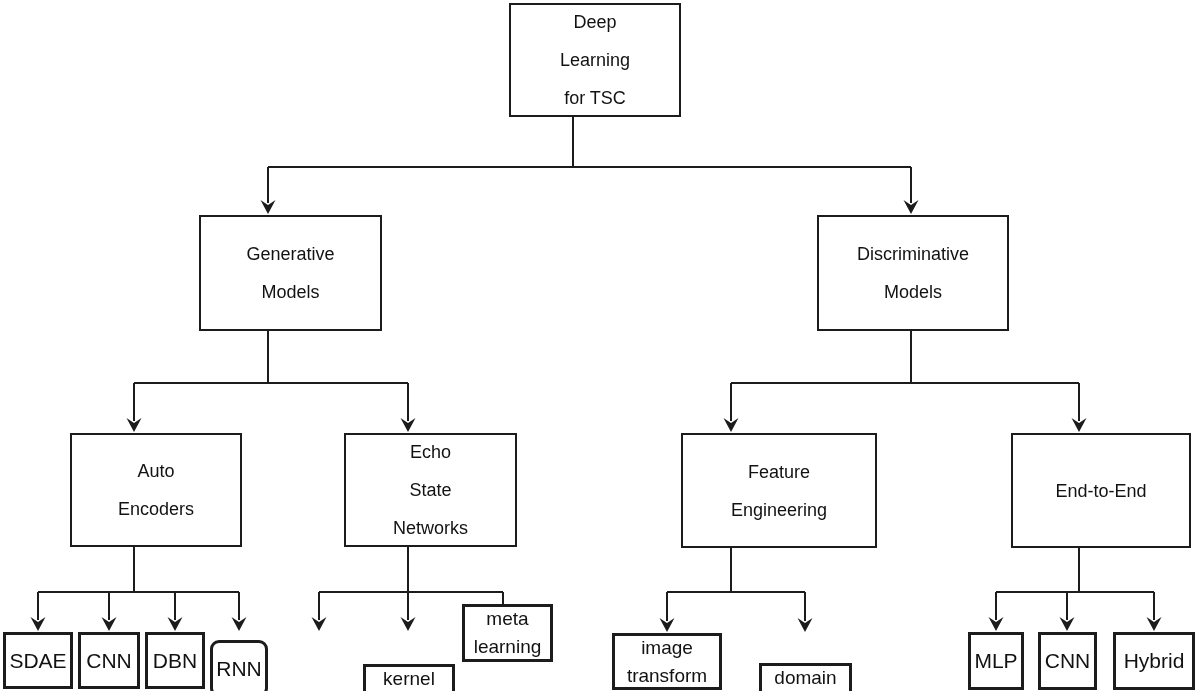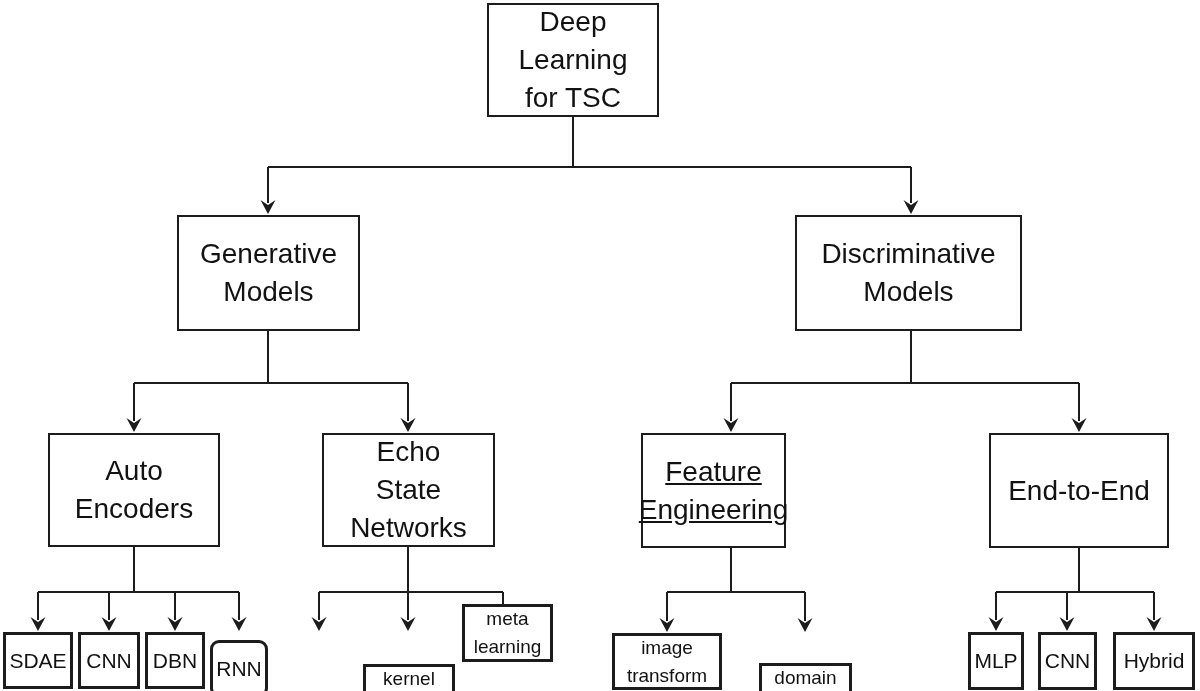--- a/index.html
+++ b/index.html
@@ -17,21 +17,21 @@
   .node{
     position:absolute;
     box-sizing:border-box;
     background:#ffffff;
     border:2.5px solid #1c1c1c;
     display:flex;align-items:center;justify-content:center;
     text-align:center;
     white-space:pre-line;
     color:#121212;
   }
-  .lvl{font-size:28px;line-height:38px;}
+  .lvl{font-size:18px;line-height:38px;margin-left:22px;}
   .leaf{border-width:3px;}
   .leaf-acr{font-size:21px;line-height:24px;}
   .leaf-two{font-size:19px;line-height:28px;}
 </style>
 </head>
 <body>
 
 <div class="stage">
 
   <svg class="wires" viewBox="0 0 1200 691" xmlns="http://www.w3.org/2000/svg" aria-hidden="true">
@@ -93,29 +93,29 @@
     <path class="arrow" d="M1059.5,617 L1067,631 L1074.5,617 L1067,622 Z"></path>
     <path class="arrow" d="M1146.5,617 L1154,631 L1161.5,617 L1154,622 Z"></path>
   </svg>
 
   <div class="node lvl" style="left:487px;top:3px;width:172px;height:114px;">Deep
 Learning
 for TSC</div>
 
   <div class="node lvl" style="left:177px;top:215px;width:183px;height:116px;">Generative
 Models</div>
-  <div class="node lvl" style="left:795px;top:215px;width:227px;height:116px;">Discriminative
+  <div class="node lvl" style="left:795px;top:215px;width:192px;height:116px;">Discriminative
 Models</div>
 
   <div class="node lvl" style="left:322px;top:433px;width:173px;height:114px;">Echo
 State
 Networks</div>
   <div class="node lvl" style="left:48px;top:433px;width:172px;height:114px;">Auto
 Encoders</div>
-  <div class="node lvl" style="left:641px;top:433px;width:145px;height:115px;text-decoration:underline;">Feature
+  <div class="node lvl" style="left:659px;top:433px;width:196px;height:115px;">Feature
 Engineering</div>
   <div class="node leaf leaf-acr" style="left:3px;top:632px;width:70px;height:57px;">SDAE</div>
 
   <div class="node lvl" style="left:989px;top:433px;width:180px;height:115px;">End-to-End</div>
   <div class="node leaf leaf-acr" style="left:78px;top:632px;width:62px;height:57px;">CNN</div>
   <div class="node leaf leaf-acr" style="left:145px;top:632px;width:60px;height:57px;">DBN</div>
   <div class="node leaf leaf-acr" style="left:210px;top:640px;width:58px;height:57px;border-radius:9px;">RNN</div>
 
   <div class="node leaf leaf-two" style="left:363px;top:664px;width:92px;height:58px;">kernel
 learning</div>

